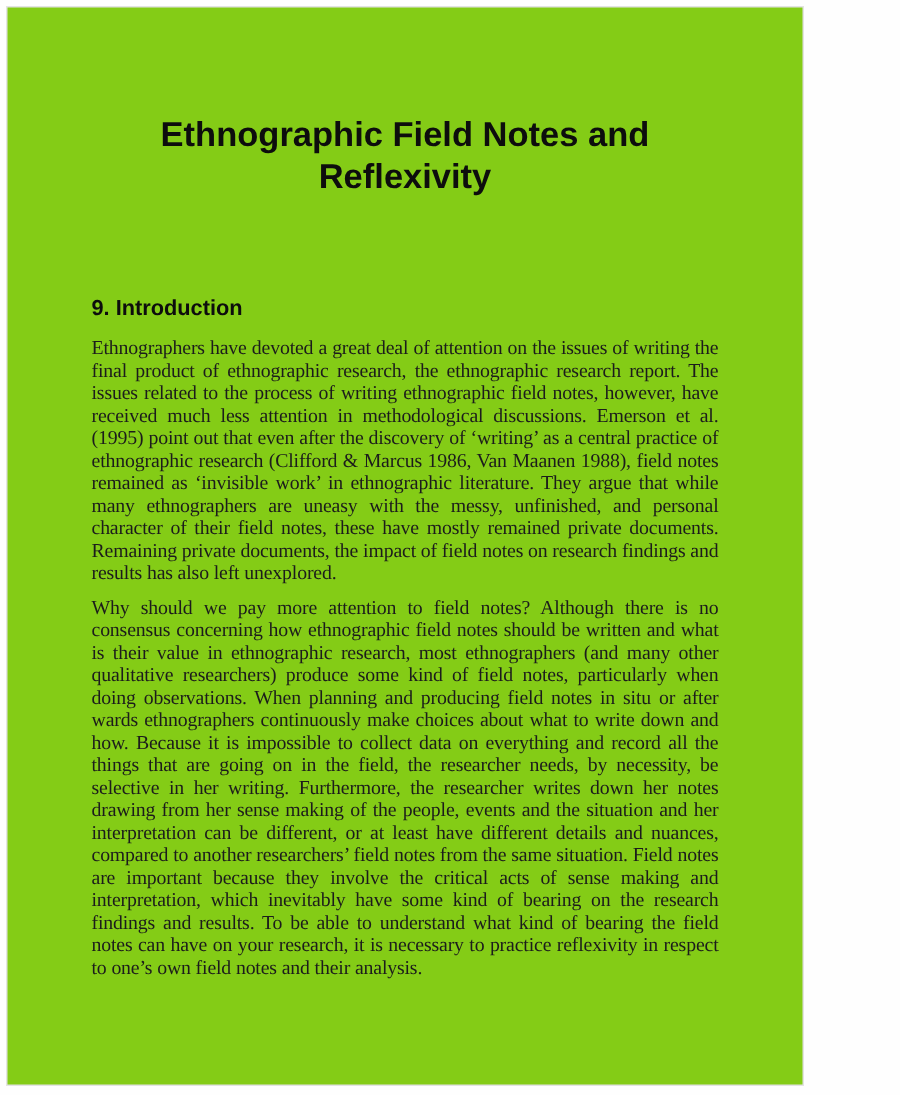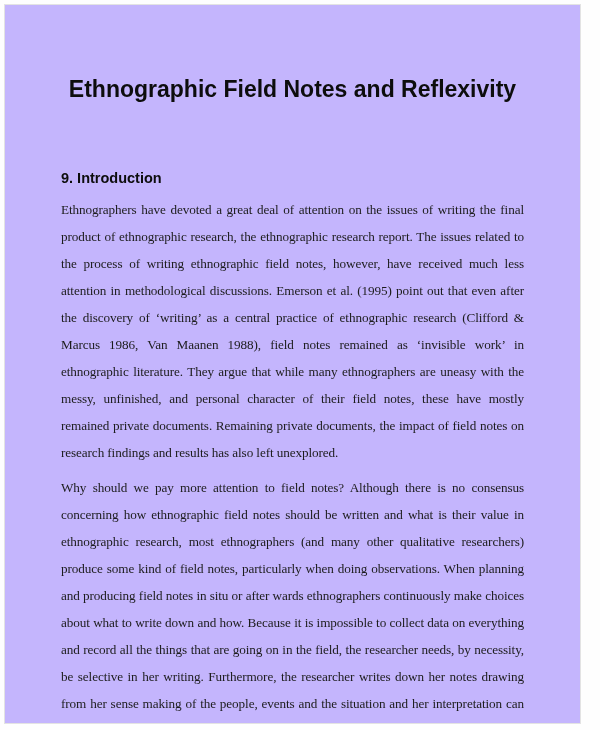--- a/index.html
+++ b/index.html
@@ -10,25 +10,25 @@
     width: 600px;
     height: 730px;
     background: #fefefe;
     position: relative;
     overflow: hidden;
   }
   .page {
     position: absolute;
     left: 4px;
     top: 4px;
-    width: 577px;
+    width: 532px;
     height: 720px;
     box-sizing: border-box;
     border: 1px solid #e3e3e3;
-    background: #c4b5fd;
+    background: #84cc16;
     overflow: hidden;
   }
   .content {
     padding: 0 56px;
   }
   .doc-title {
     font-family: "Liberation Sans", sans-serif;
     font-weight: bold;
     font-size: 23px;
     line-height: 28px;
@@ -40,21 +40,21 @@
     font-family: "Liberation Sans", sans-serif;
     font-weight: bold;
     font-size: 14.5px;
     line-height: 20px;
     color: #0d0d0d;
     margin: 65px 0 8px 0;
   }
   .para {
     font-family: "Liberation Serif", serif;
     font-size: 13.2px;
-    line-height: 27px;
+    line-height: 15px;
     letter-spacing: -0.1px;
     text-align: justify;
     color: #1c1c1c;
     margin: 0 0 8px 0;
   }
 </style>
 </head>
 <body>
 
 <div class="page">

